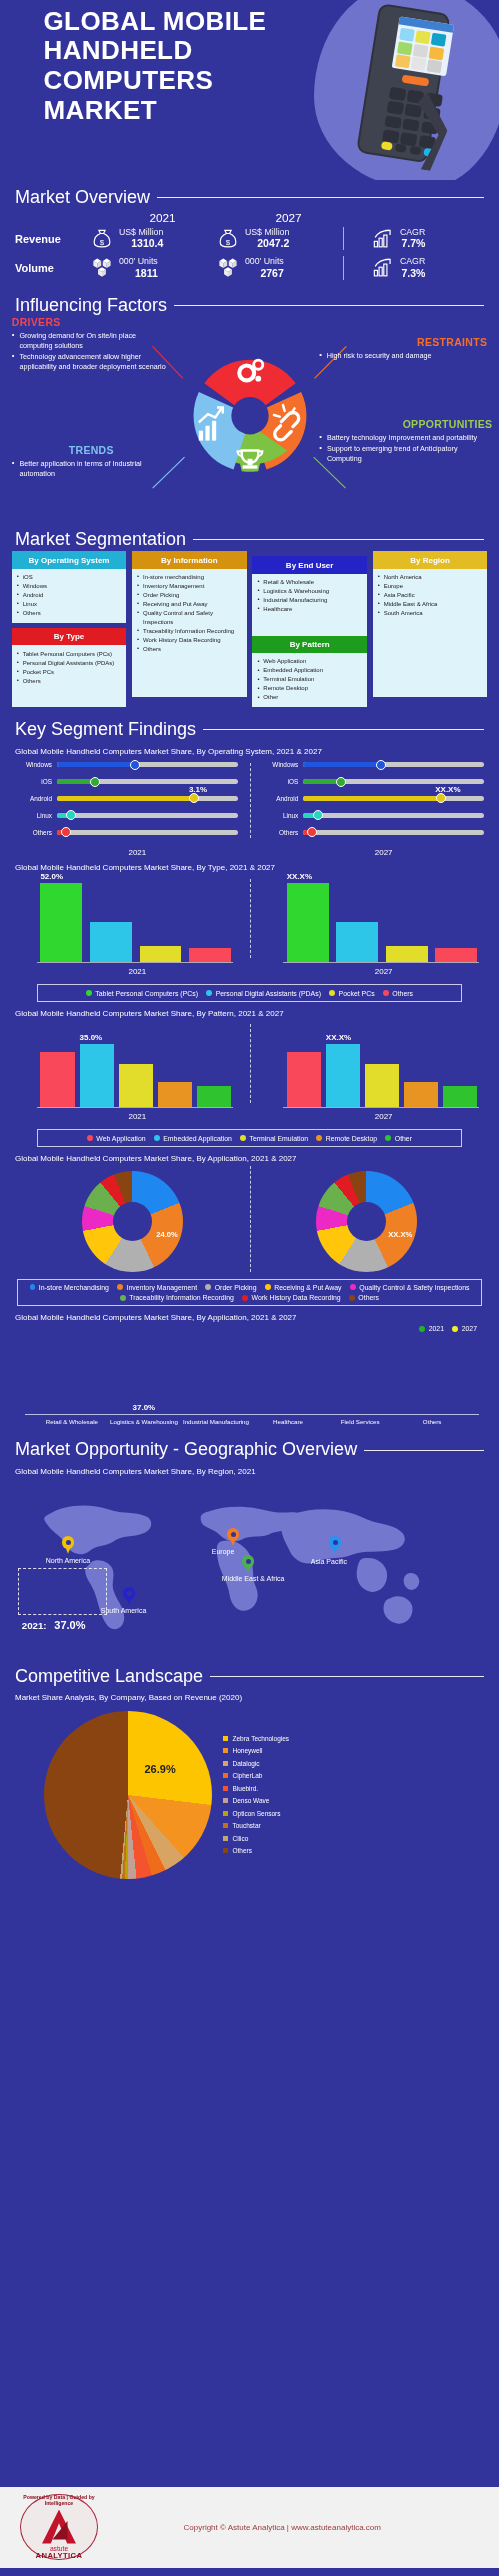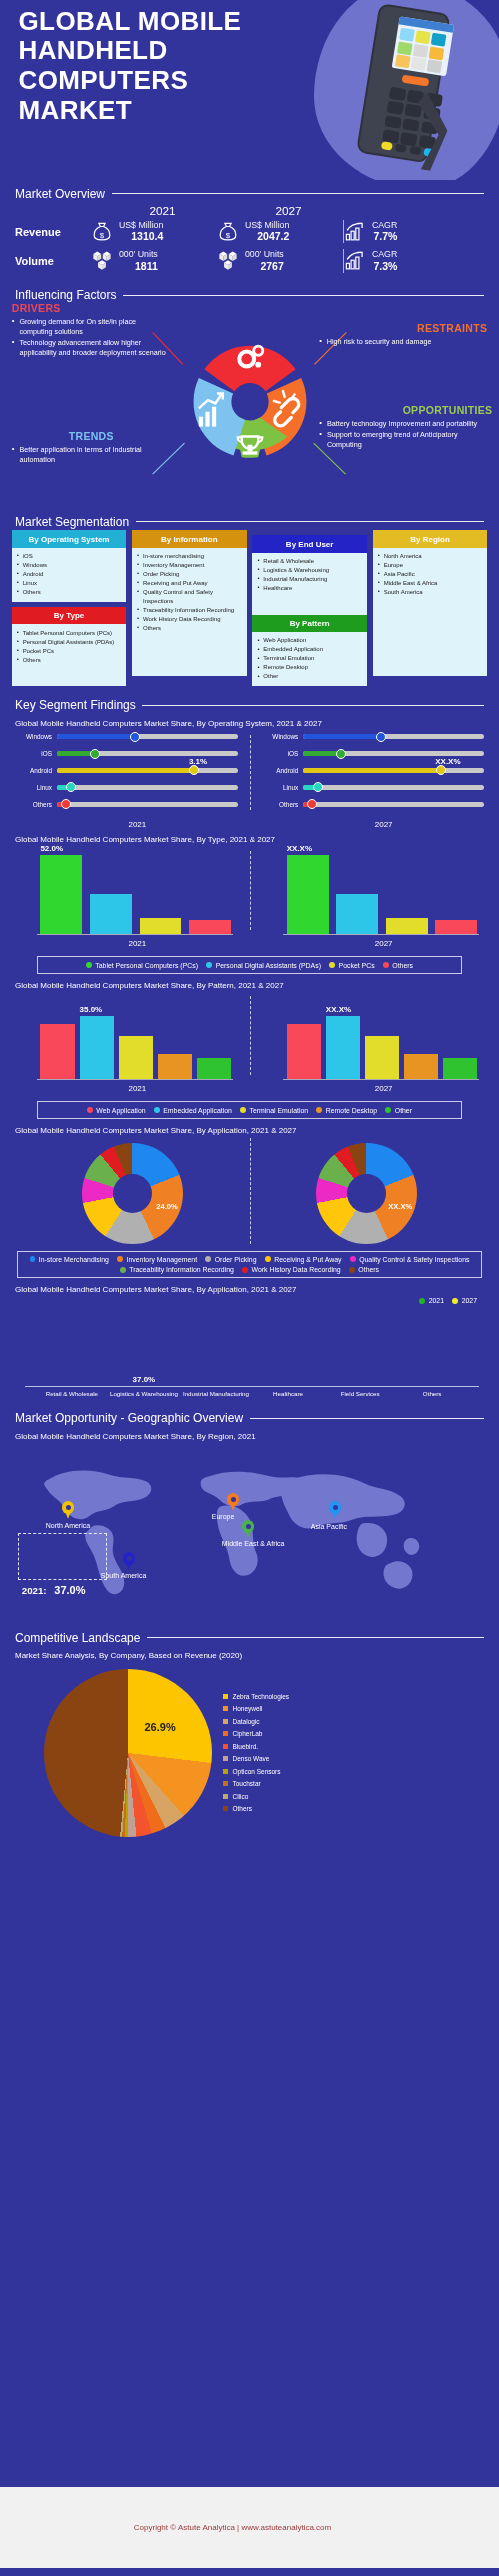--- a/index.html
+++ b/index.html
@@ -4,21 +4,21 @@
 <style>
   * { box-sizing: border-box; margin:0; padding:0; }
   body {
     width:499px; background:#2e3192;
     font-family:"Liberation Sans", sans-serif;
     color:#ffffff; -webkit-font-smoothing:antialiased;
   }
   .page { width:499px; height:2576px; position:relative; overflow:hidden; background:#33339c; }
 
   
-  .hero { position:relative; height:180px; background:#33339c; overflow:hidden; }
+  .hero { position:relative; height:180px; background:#33339c; overflow:hidden;margin-left:25px; }
   .hero-blob { position:absolute; right:-8.4px; top:-17px; width:193px; height:206px;
     background:#7b7fd4; border-radius:48% 52% 44% 56% / 55% 45% 55% 45%; opacity:.85; }
   .hero-title { position:absolute; left:18.5px; top:6.7px; width:277px;
     font-size:26px; font-weight:bold; line-height:1.14; letter-spacing:0.4px; color:#fff; }
   
   .device { position:absolute; right:44px; top:8.4px; width:101px; height:168px; transform:rotate(9deg); }
   .dev-body { position:absolute; left:11.8px; top:0; width:72px; height:151px; background:#3f4350;
               border-radius:10px; border:2.5px solid #2f323d; }
   .dev-screen { position:absolute; left:20px; top:8.4px; width:55px; height:52px; background:#e9f2fb; border-radius:2.5px;}
   .dev-screen .bar{position:absolute;left:0;top:0;width:100%;height:7.6px;background:#3f7fd0;border-radius:2.5px 2.5px 0 0;}
@@ -29,29 +29,29 @@
   .dev-keys{position:absolute;left:22px;top:79px;display:grid;grid-template-columns:repeat(3,16px);
             grid-auto-rows:11.8px;gap:2.5px;}
   .dev-keys i{display:block;background:#2d303a;border-radius:3.4px;}
   .dev-bottom{position:absolute;left:22px;top:134px;display:flex;gap:3.4px;}
   .dev-bottom i{width:11px;height:7.6px;border-radius:4.2px;background:#2d303a;display:block;}
   .dev-stand{position:absolute;left:62px;top:81px;width:37px;height:77px;background:#3a3d49;
              clip-path:polygon(30% 0,100% 45%,70% 100%,45% 100%,78% 52%,10% 14%);}
 
   
   .sec-title { display:flex; align-items:center; gap:6.7px; padding:0 15px; margin-top:6.7px; }
-  .sec-title span { font-size:12px; white-space:nowrap; }
+  .sec-title span { font-size:18px; white-space:nowrap; }
   .sec-title .rule { flex:1; height:0.8px; background:#ffffff; opacity:.9; }
 
   
   .overview { padding:3.4px 15px 8.4px 15px; }
   .ov-row { display:flex; align-items:center; }
   .ov-label { width:76px; font-size:11px; font-weight:bold; }
   .ov-cell { width:126px; display:flex; align-items:center; gap:5.9px; }
-  .ov-cell.cagr { width:81px; border-left:0.8px solid rgba(255,255,255,.6); padding-left:0; }
+  .ov-cell.cagr { width:81px; border-left:0.8px solid rgba(255,255,255,.6); padding-left:28px; }
   .ov-txt small { display:block; font-size:8.8px; font-weight:normal; opacity:.95; line-height:1.2;}
   .ov-txt b { font-size:10.5px; display:block; line-height:1.25;text-align:right;}
   .ov-years { display:flex; padding-left:76px; }
   .ov-years div { width:126px; text-align:center; font-size:11.8px; padding-left:17px;}
   .icn { width:22px; height:22px; flex:none; }
 
   
   .influence { position:relative; height:206px; padding:3.4px 11.8px 0 11.8px; }
   .inf-col { position:absolute; width:159px; }
   .inf-head { font-size:10.5px; font-weight:bold; letter-spacing:0.3px; margin-bottom:2.5px;}
@@ -894,18 +894,26 @@
         <span>Cilico</span>
         </div>
       <div class="pl-item">
         <span class="sq" style="background:#8a4412"></span>
         <span>Others</span>
         </div>
     </div>
   </div>
 
   <div class="footer">
+    <div class="logo">
+      <div class="logo-ring"></div>
+      <div class="logo-t1">Powered by Data | Guided by Intelligence</div>
+      <div class="logo-a"></div>
+        <div class="logo-a2"></div>
+      <div class="logo-t2">astute</div>
+      <div class="logo-t3">ANALYTICA</div>
+    </div>
     <div class="copyright">Copyright © Astute Analytica  |  www.astuteanalytica.com</div>
   </div>
   <div class="botbar"></div>
 
 </div>
 
 
 </body></html>

